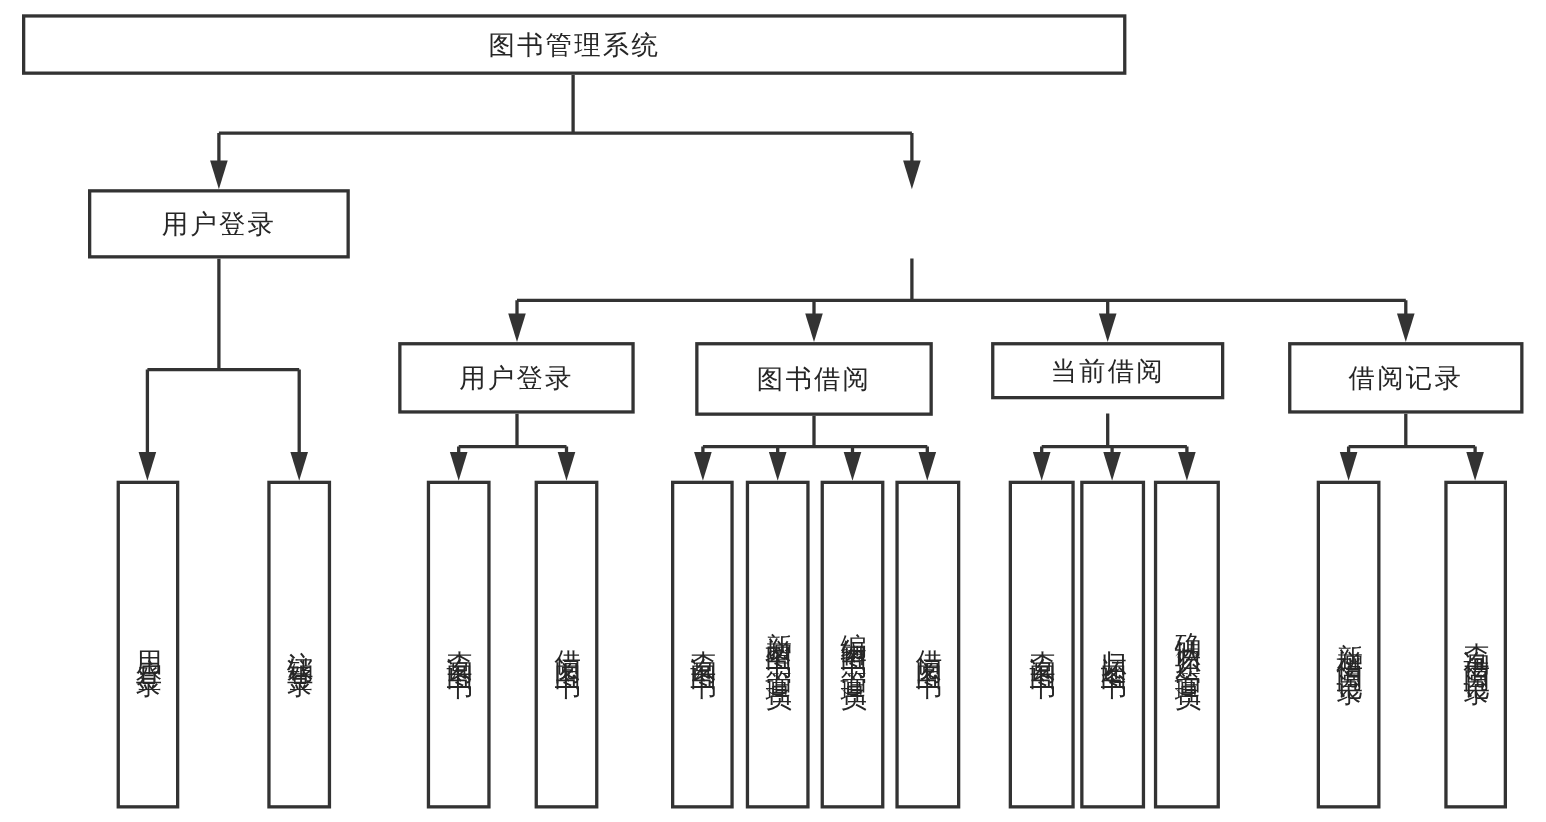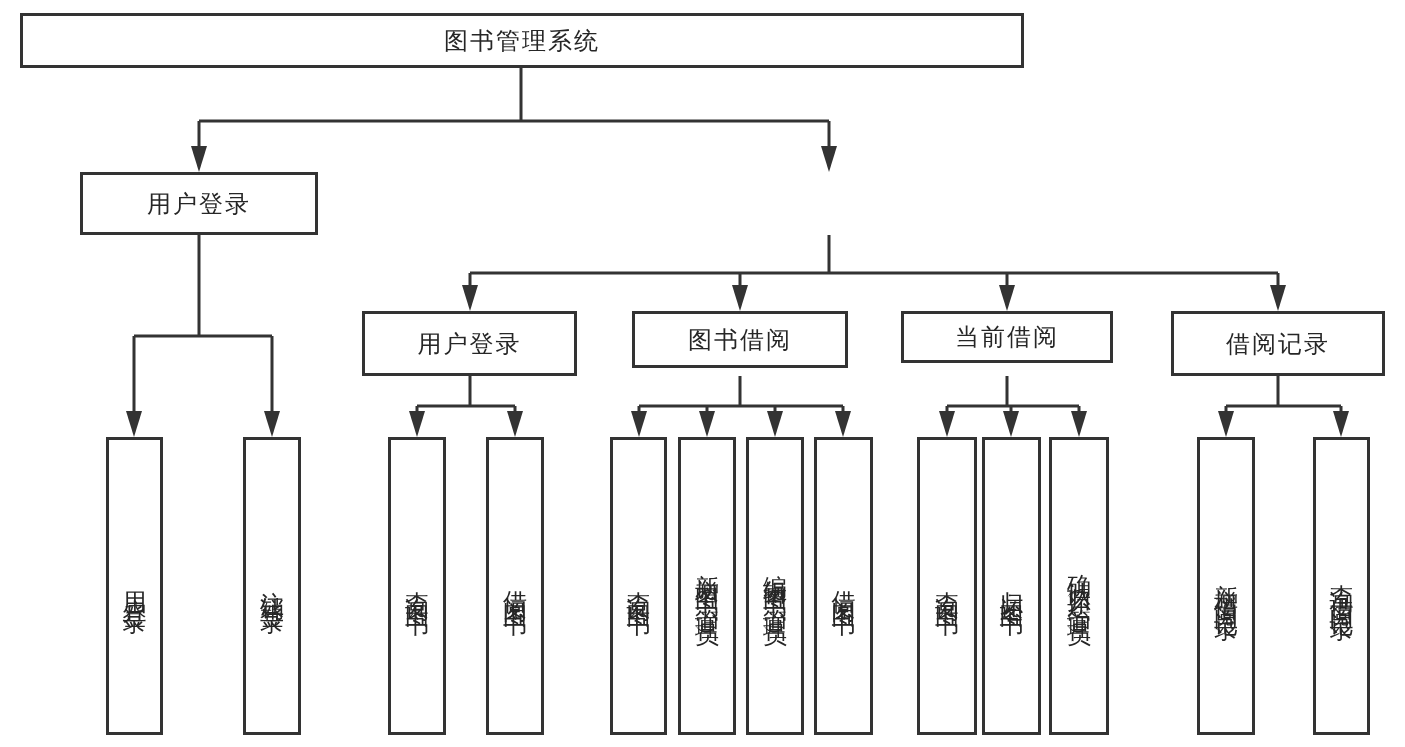--- a/index.html
+++ b/index.html
@@ -98,21 +98,21 @@
     <span>图书管理系统</span>
   </div>
 
   <div class="hbox" style="left:80px;top:172px;width:238px;height:63px;">
     <span>用户登录</span>
   </div>
 
   <div class="hbox" style="left:362px;top:311px;width:215px;height:65px;">
     <span>用户登录</span>
   </div>
-  <div class="hbox" style="left:632px;top:311px;width:216px;height:57px;">
+  <div class="hbox" style="left:632px;top:311px;width:216px;height:67px;">
     <span>图书借阅</span>
   </div>
   <div class="hbox" style="left:901px;top:311px;width:212px;height:52px;">
     <span>当前借阅</span>
   </div>
   <div class="hbox" style="left:1171px;top:311px;width:214px;height:65px;">
     <span>借阅记录</span>
   </div>
 
   <div class="leaf" style="left:106px;width:57px;">

